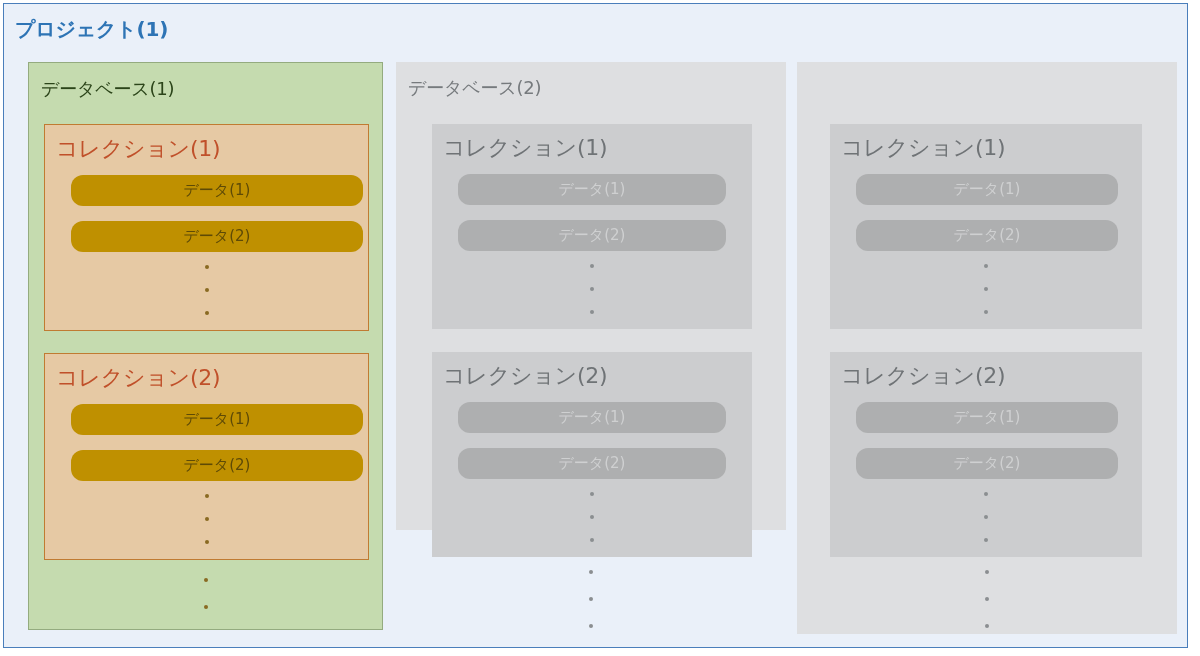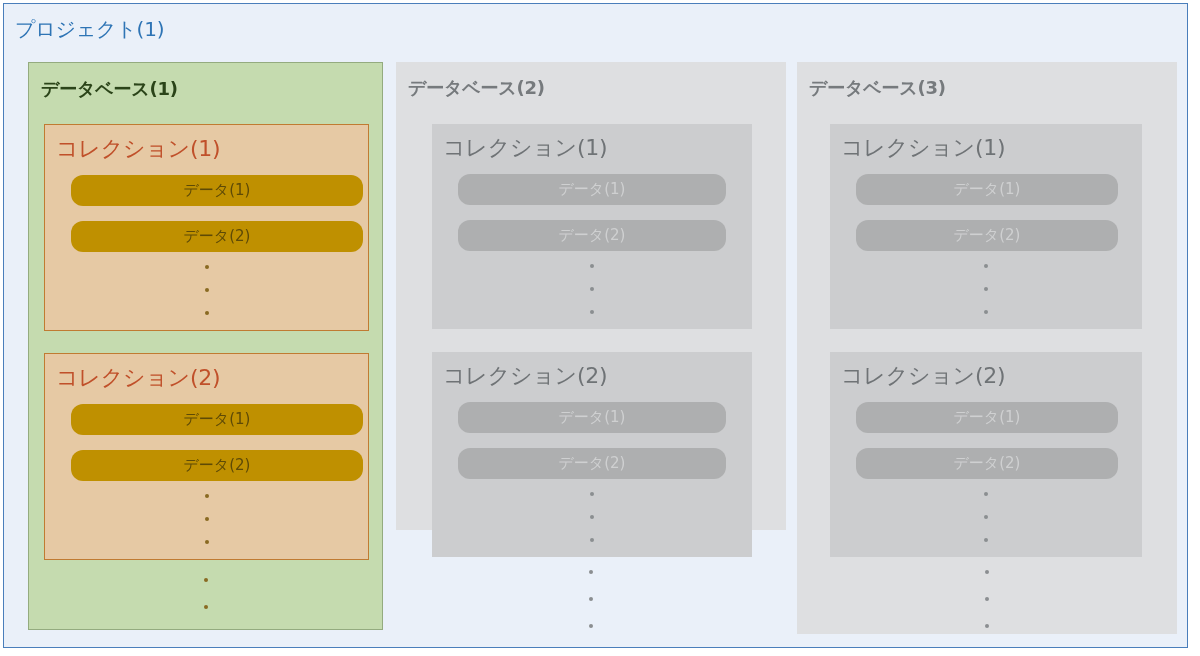--- a/index.html
+++ b/index.html
@@ -23,21 +23,21 @@
     height: 645px;
     box-sizing: border-box;
     background: #eaf0f9;
     border: 1.5px solid #4a7ebb;
   }
   .project-title {
     position: absolute;
     left: 11px;
     top: 12px;
     font-size: 20px;
-    font-weight: normal;
+    font-weight: bold;
     color: #2e74b5;
     letter-spacing: -0.2px;
     white-space: nowrap;
   }
 
   
   .db-row {
     position: absolute;
     left: 0;
     top: 0;
@@ -68,21 +68,21 @@
     width: 380px;
     height: 572px;
     background: #dedfe1;
     border: none;
   }
   .db-title {
     position: absolute;
     left: 12px;
     top: 14px;
     font-size: 18px;
-    font-weight: bold;
+    font-weight: normal;
     white-space: nowrap;
     letter-spacing: -0.2px;
   }
   .db-1 .db-title { color: #2b4419; }
   .db-2 .db-title, .db-3 .db-title { color: #767a7d; }
 
   
   .col {
     position: absolute;
     box-sizing: border-box;
@@ -238,21 +238,20 @@
       </div>
 
       <div class="dots d-gray db-dots">
         <span></span>
           <span></span>
           <span></span>
       </div>
     </div>
 
     <div class="db db-3">
-      <div class="db-title">データベース(3)</div>
 
       <div class="col col-gray c1">
         <div class="col-title">コレクション(1)</div>
         <div class="data-bar data-gray d1">データ(1)</div>
         <div class="data-bar data-gray d2">データ(2)</div>
         <div class="dots d-gray">
           <span></span>
             <span></span>
             <span></span>
         </div>

